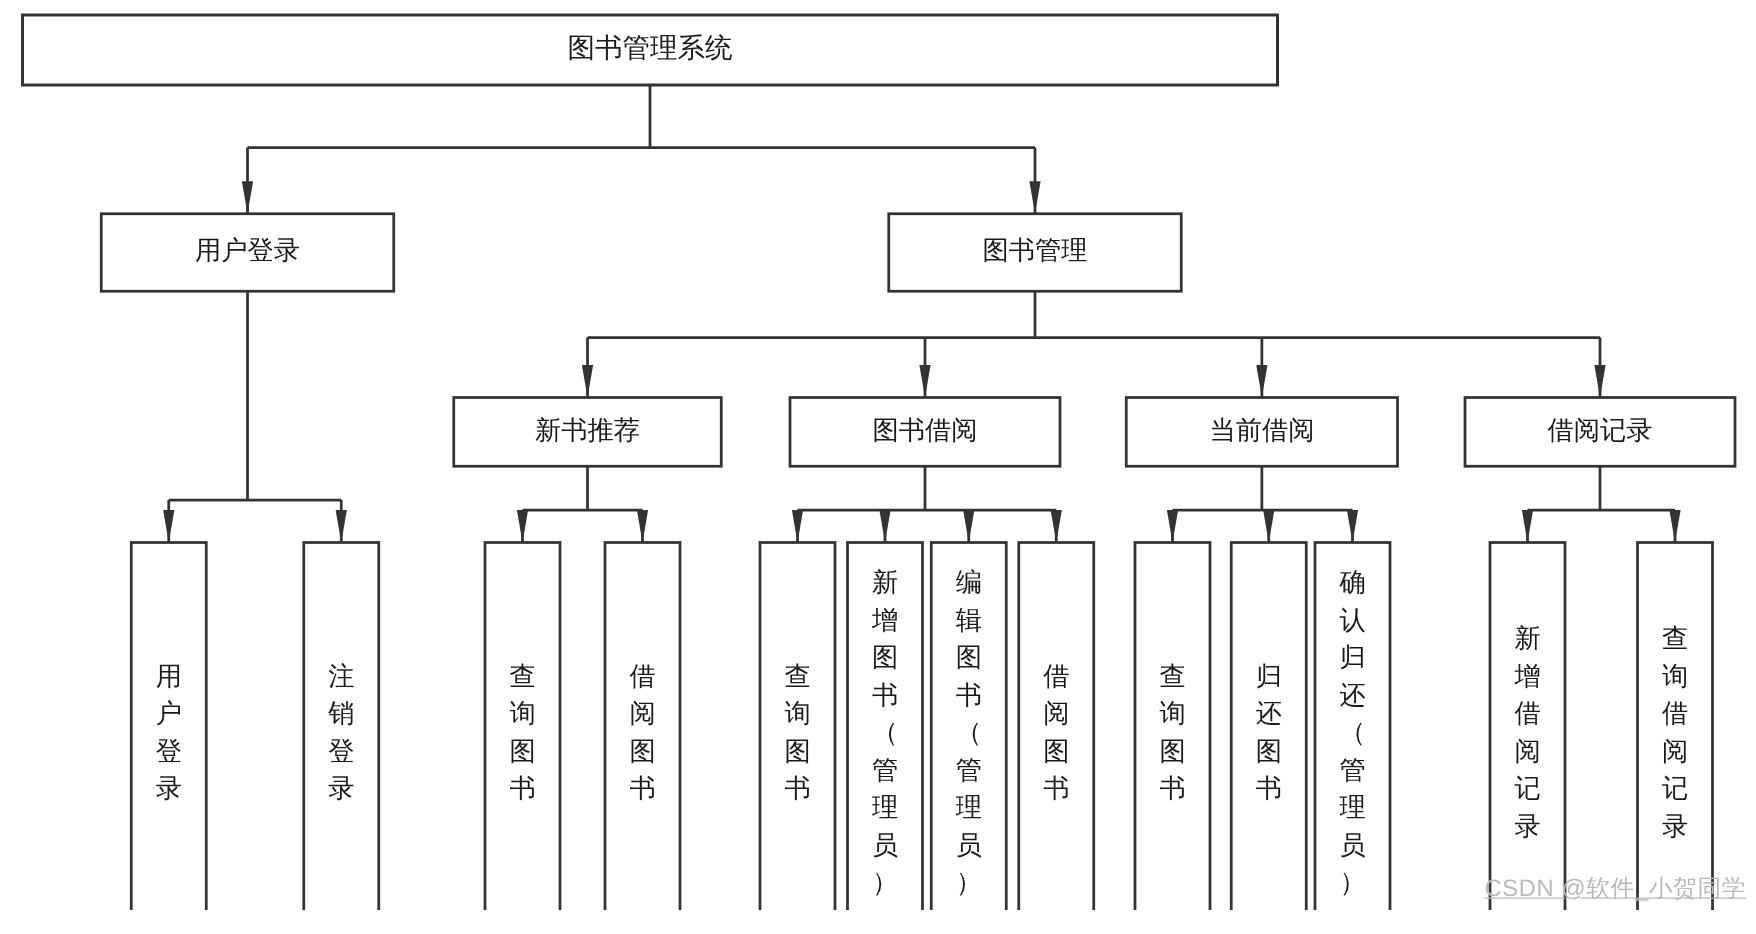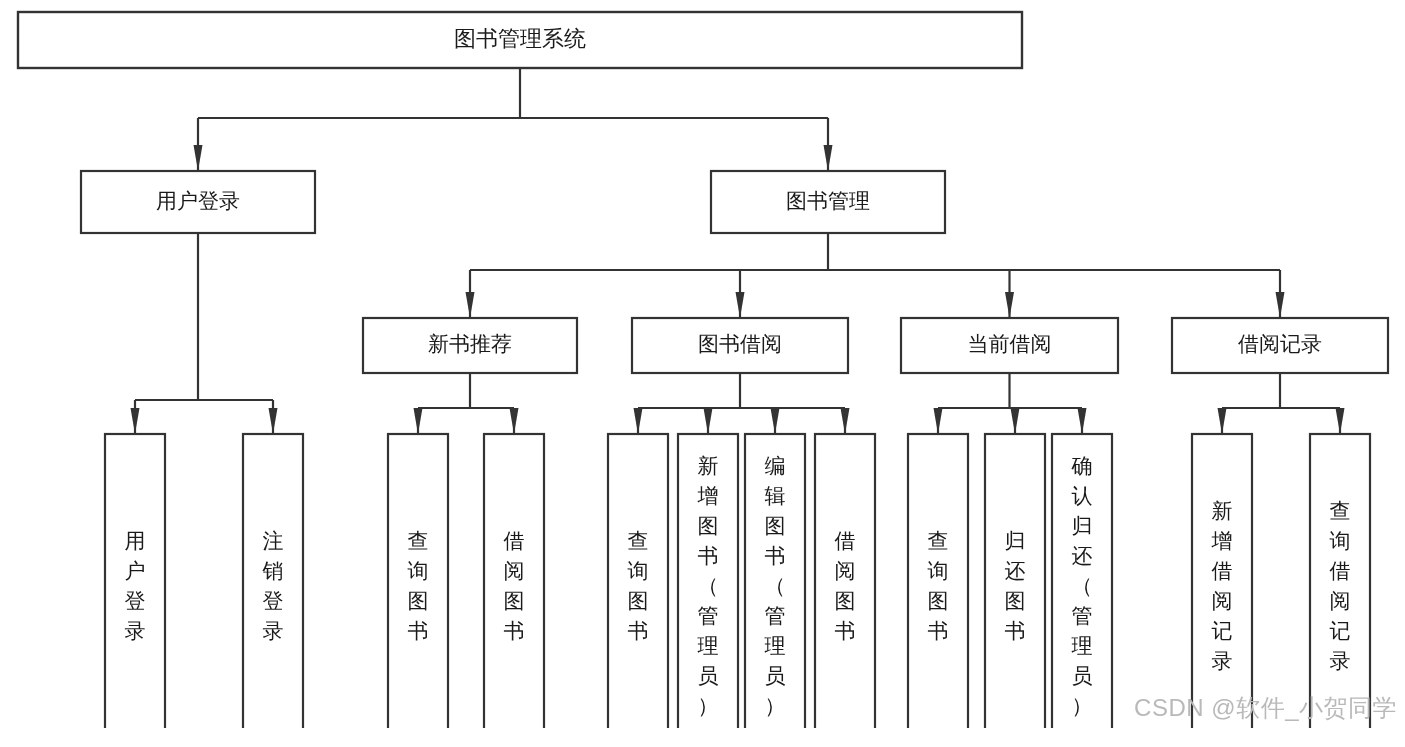--- a/index.html
+++ b/index.html
@@ -59,25 +59,26 @@
     fill: #1a1a1a;
     font-family: "Liberation Sans", "DejaVu Sans", sans-serif;
     font-size: 21px;
     text-anchor: middle;
   }
   .watermark {
     position: absolute;
     right: 8px;
     bottom: 4px;
     font-family: "Liberation Sans", "DejaVu Sans", sans-serif;
-    font-size: 24px;
+    font-size: 19px;
     color: #b9b9b9;
     letter-spacing: 0.5px;
     white-space: nowrap;
     user-select: none;
+    text-decoration: underline;
   }
 </style>
 </head>
 <body>
 
 <div id="canvas-wrap">
   <svg id="diagram" viewBox="0 0 1405 747">
     <g id="connectors">
         <line x1="520" y1="68" x2="520" y2="118" class="conn"></line>
         <line x1="198" y1="118" x2="828" y2="118" class="conn"></line>

